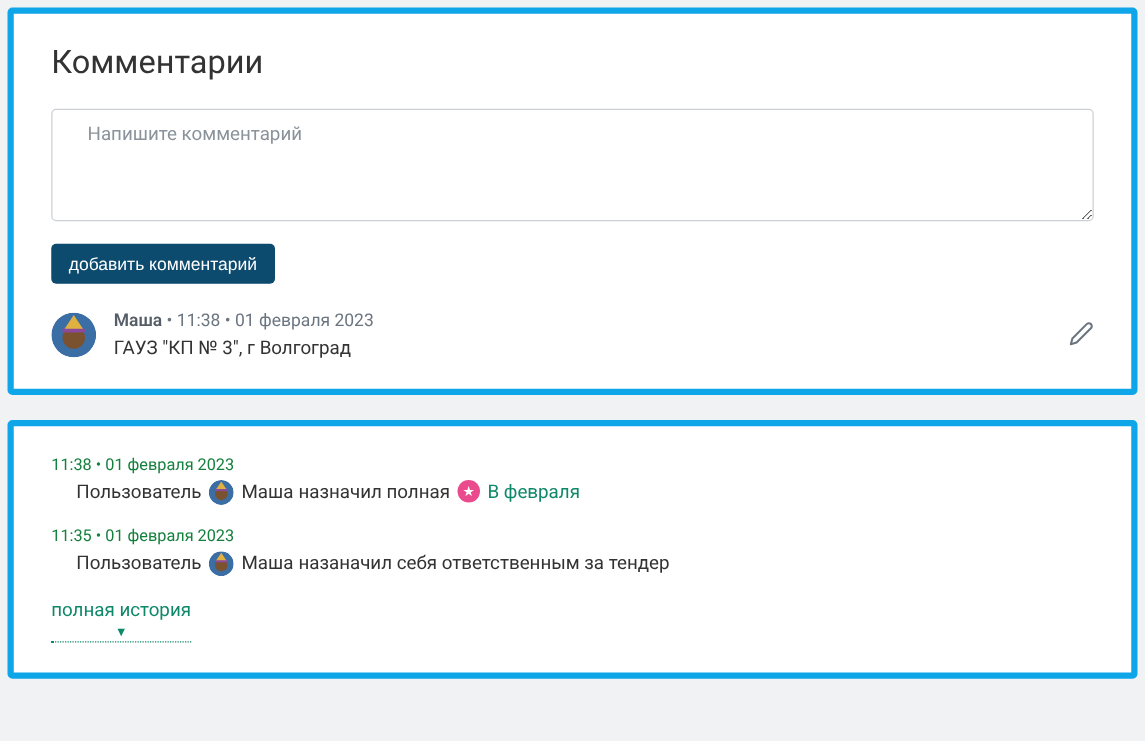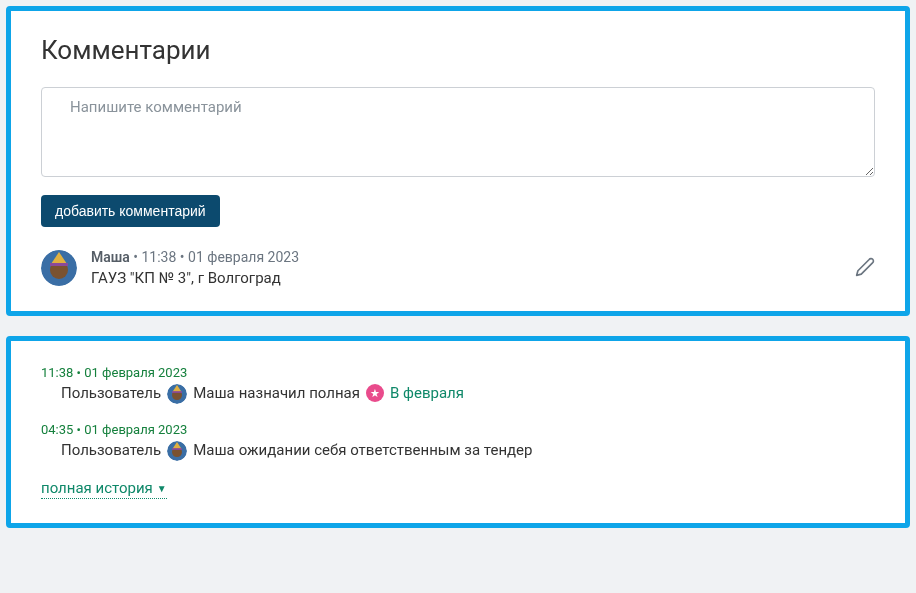--- a/index.html
+++ b/index.html
@@ -124,20 +124,21 @@
     }
     .full-history-link {
       color: #0f8869;
       font-size: 15px;
       cursor: pointer;
       display: inline-flex;
       align-items: center;
       gap: 4px;
       border-bottom: 1px dotted #0f8869;
       padding-bottom: 1px;
+      flex-direction: column;
     }
     .full-history-link .tri {
       font-size: 10px;
       border-bottom: none;
     }
   </style>
 </head>
 <body>
 
 <div class="card">
@@ -186,34 +187,34 @@
       </span>
       <span>Маша</span>
       <span>назначил полная</span>
       <span class="star-badge">★</span>
       <span class="status-label">В февраля</span>
     </div>
   </div>
 
   <div class="history-item">
     <div class="history-time">
-      <span>04:35</span><span> • </span><span>01 февраля 2023</span>
+      <span>11:35</span><span> • </span><span>01 февраля 2023</span>
     </div>
     <div class="history-text">
       <span>Пользователь</span>
       <span class="avatar-sm">
         <svg viewBox="0 0 36 36">
             <circle cx="18" cy="18" r="18" fill="#3a6ea5"></circle>
             <circle cx="18" cy="20" r="9" fill="#7a5230"></circle>
             <path d="M 10 14 L 18 2 L 26 14 Z" fill="#e0b040"></path>
             <rect x="9" y="13" width="18" height="3" fill="#8a4a9a"></rect>
           </svg>
       </span>
       <span>Маша</span>
-      <span>ожидании себя ответственным за тендер</span>
+      <span>назаначил себя ответственным за тендер</span>
     </div>
   </div>
 
   <span class="full-history-link">
     <span>полная история</span>
     <span class="tri">▼</span>
   </span>
 </div>
 
 </body></html>

